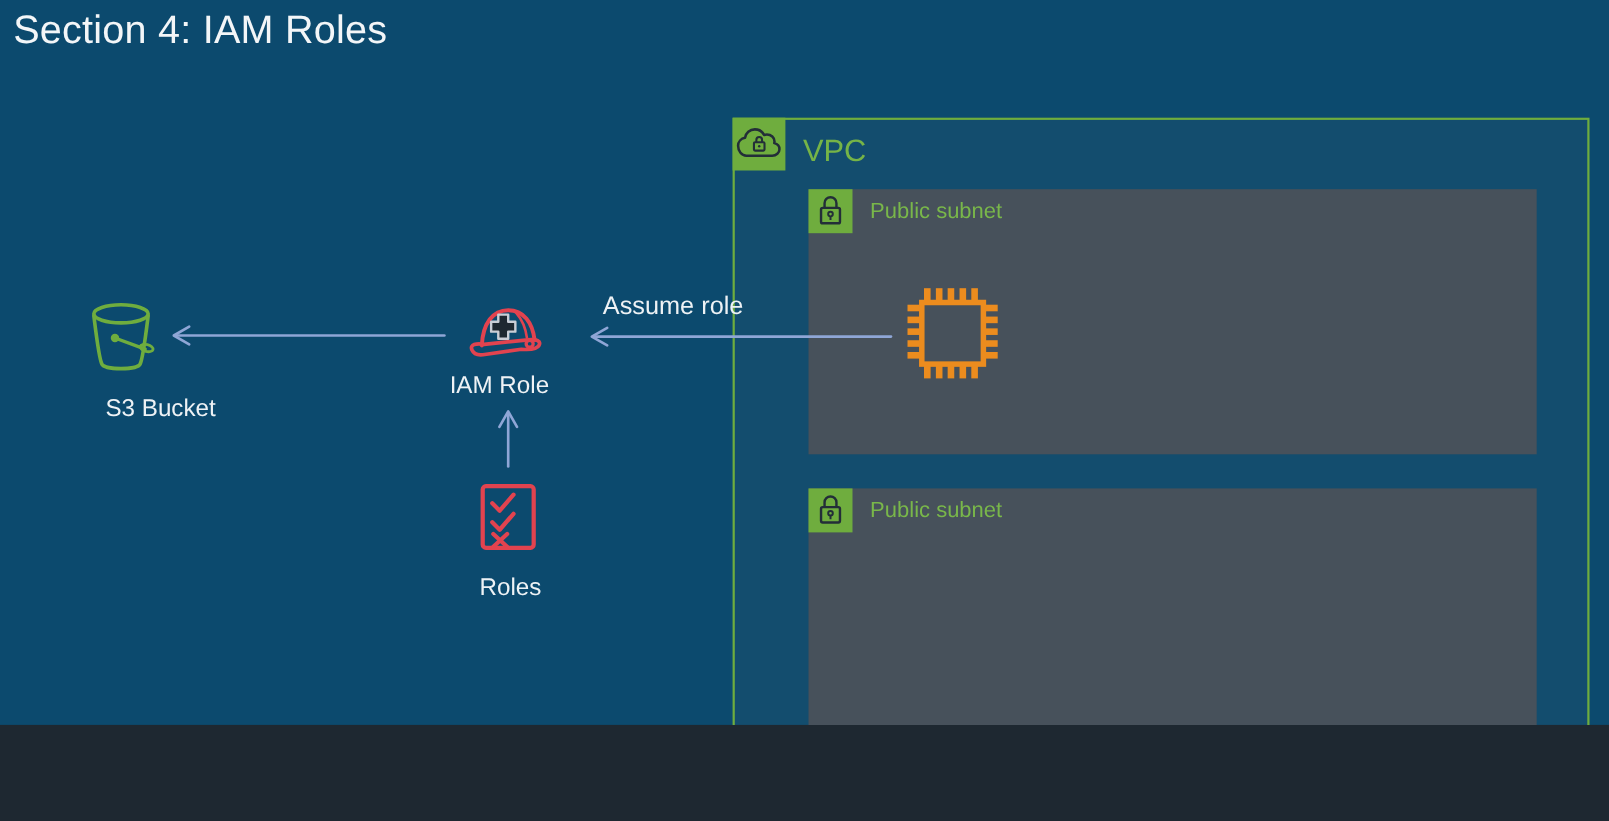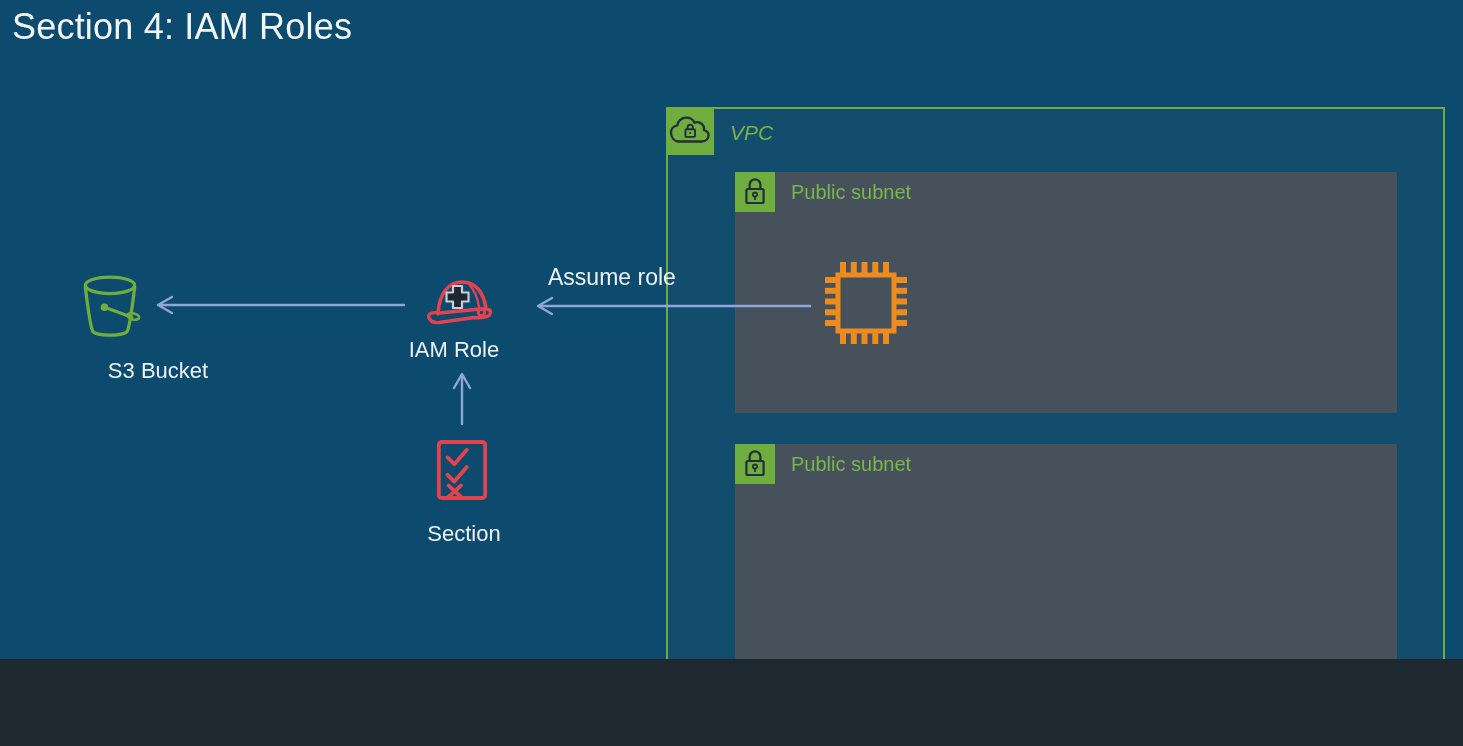--- a/index.html
+++ b/index.html
@@ -39,23 +39,22 @@
     left: -2px;
     top: -2px;
     width: 48px;
     height: 48px;
     background: #6fad3e;
   }
   .vpc-label {
     position: absolute;
     left: 62px;
     top: 12px;
-    font-size: 21px;
+    font-size: 28px;
     color: #76b447;
-    font-style: italic;
   }
   
   .subnet-box {
     position: absolute;
     left: 67px;
     width: 662px;
     height: 241px;
     background: #47515b;
   }
   .subnet-1 { top: 63px; }
@@ -79,21 +78,21 @@
   .node-label {
     position: absolute;
     width: 220px;
     text-align: center;
     font-size: 22px;
     color: #eef2f5;
   }
   .ec2-icon-wrap   { position: absolute; left: 88px;  top: 88px; }
   .ec2-label       { left: 21px; top: 185px; }
   .s3-icon-wrap    { position: absolute; left: 78px;  top: 272px; }
-  .s3-label        { left: 16px;   top: 358px; padding-left: 32px; }
+  .s3-label        { left: 4px;   top: 358px; padding-left: 32px; }
   .iam-icon-wrap   { position: absolute; left: 423px; top: 270px; }
   .iam-label       { left: 344px; top: 337px; text-align: center; }
   .policy-icon-wrap{ position: absolute; left: 434px; top: 438px; }
   .policy-label    { left: 354px; top: 521px; }
   .edge-label {
     position: absolute;
     left: 548px;
     top: 264px;
     width: 220px;
     font-size: 23px;
@@ -204,21 +203,21 @@
   <div class="node-label iam-label">IAM Role</div>
 
   <div class="policy-icon-wrap">
     <svg width="56" height="64" viewBox="0 0 58 66">
       <rect x="5" y="4" width="48" height="58" rx="3" fill="none" stroke="#e2434f" stroke-width="4"></rect>
       <path d="M14 20 L21 27 L34 12" fill="none" stroke="#e2434f" stroke-width="4" stroke-linecap="round" stroke-linejoin="round"></path>
       <path d="M14 38 L21 45 L34 30" fill="none" stroke="#e2434f" stroke-width="4" stroke-linecap="round" stroke-linejoin="round"></path>
       <path d="M15 49 L28 61 M28 49 L15 61" stroke="#e2434f" stroke-width="4" stroke-linecap="round"></path>
     </svg>
   </div>
-  <div class="node-label policy-label">Section</div>
+  <div class="node-label policy-label">Roles</div>
 
   <div class="edge-label">Assume role</div>
 
   <svg class="arrows-overlay" width="1463" height="746" viewBox="0 0 1463 746">
     <g stroke="#8fa6d6" stroke-width="2.4" fill="none" stroke-linecap="round" stroke-linejoin="round">
       <g>
         <path d="M810 306 H540"></path>
         <path d="M552 298 L538 306 L552 314"></path>
       </g>
       <g>

